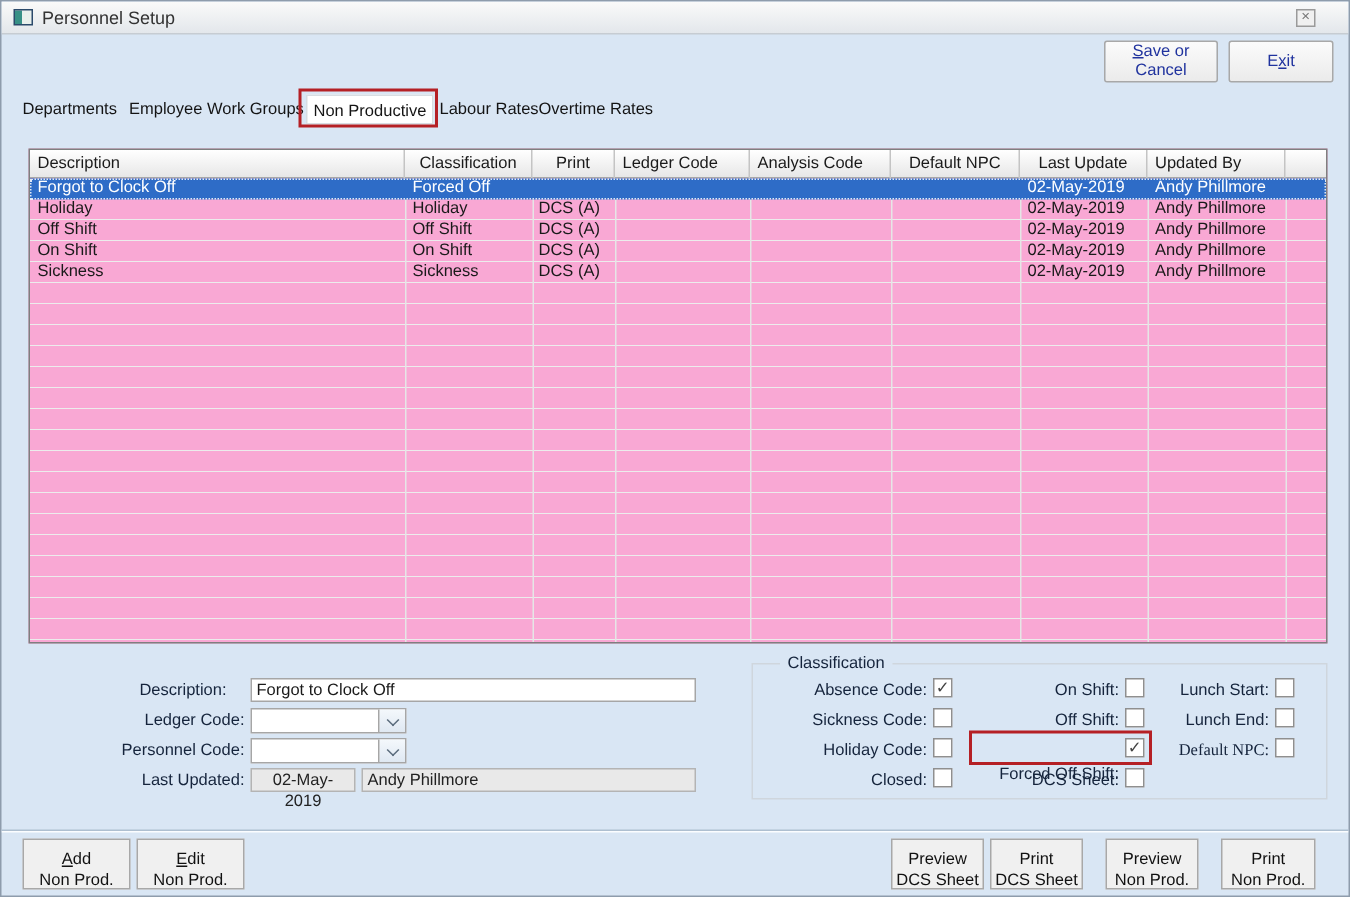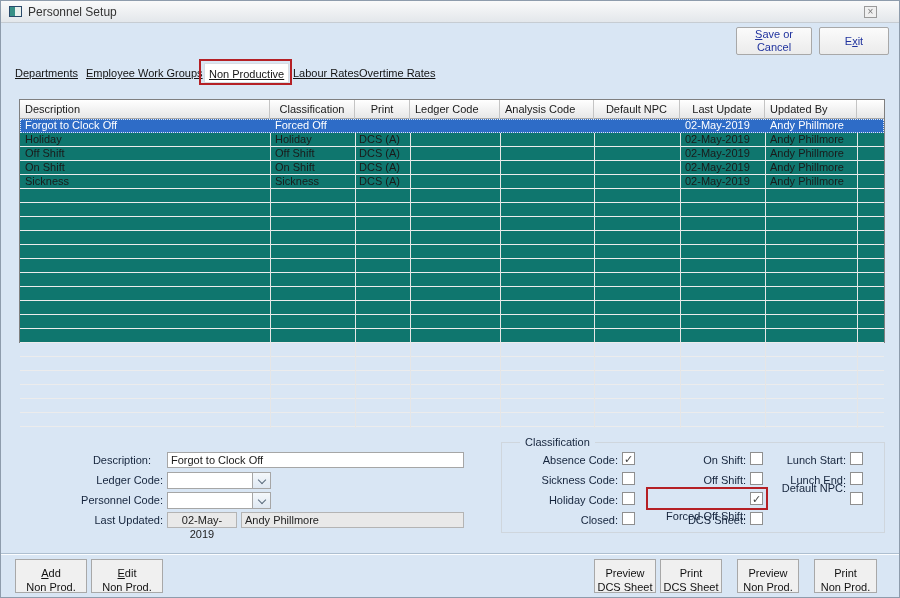--- a/index.html
+++ b/index.html
@@ -17,26 +17,26 @@
   .titlebar{position:absolute;left:0;top:0;width:898px;height:22px;background:linear-gradient(#fafafa,#e3e7eb);border-bottom:1px solid #c6ccd2;}
   .title-icon{position:absolute;left:8px;top:5px;width:13px;height:11px;border:1px solid #2b4a6b;background:linear-gradient(to right,#379086 0 5px,#e9f0ec 5px);}
   .title-text{position:absolute;left:27px;top:4px;font-size:12px;color:#333;}
   .close-glyph{position:absolute;right:22px;top:5px;width:13px;height:12px;border:1px solid #9a9a9a;background:#f0f0f0;color:#777;font-size:10px;line-height:10px;text-align:center;cursor:default;}
 
   
   .hbtn{position:absolute;background:linear-gradient(#fbfbfb,#ebebeb);border:1px solid #a8a8a8;border-radius:2px;color:var(--btnblue);font-family:inherit;font-size:11px;line-height:13px;text-align:center;cursor:pointer;}
   .u{text-decoration:underline;}
 
   
-  .tab{position:absolute;top:62px;height:20px;line-height:20px;text-decoration:underline;color:#141414;cursor:pointer;white-space:nowrap;}
+  .tab{position:absolute;top:62px;height:20px;line-height:20px;color:#141414;cursor:pointer;white-space:nowrap;}
   .tab.selected{background:#ffffff;padding:0 4px;border:1px solid #d8dde2;}
   .anno{position:absolute;border:2px solid var(--red);background:transparent;pointer-events:none;}
 
   
-  .table{position:absolute;left:18px;top:98px;width:866px;height:244px;background:#0f766e;border:1px solid #7f7f7f;}
+  .table{position:absolute;left:18px;top:98px;width:866px;height:330px;background:#f9a8d4;border:1px solid #7f7f7f;}
   .thead{position:absolute;left:0;top:0;width:864px;height:19px;display:flex;background:linear-gradient(#ffffff,#e7e7e7);border-bottom:1px solid #a8a8a8;}
   .th{height:19px;line-height:18px;border-right:1px solid #c4c4c4;padding:0 5px;overflow:hidden;white-space:nowrap;cursor:pointer;}
   .th.center{text-align:center;padding:0 2px;}
   .tbody{position:absolute;left:0;top:19px;width:864px;height:309px;background:
      repeating-linear-gradient(to bottom, transparent 0 13px, #ececec 13px 14px);}
   .vline{position:absolute;top:0;width:1px;height:100%;background:#e6e6e6;}
   .trow{position:absolute;left:0;width:864px;height:14px;display:flex;z-index:1;cursor:default;}
   .trow .c{height:14px;line-height:13px;overflow:hidden;white-space:nowrap;padding:0 5px;}
   .trow.sel{background:var(--sel);color:#fff;outline:1px dotted rgba(255,255,255,.85);outline-offset:-1px;}
   .w0{width:250px}.w1{width:85px}.w2{width:55px}.w3{width:90px}.w4{width:94px}.w5{width:86px}.w6{width:85px}.w7{width:92px}.w8{width:27px;border-right:none;}
@@ -209,21 +209,21 @@
   <span class="cbox" style="left:749px;top:471px;"></span>
   <span class="cblabel" style="left:630px;top:484px;width:115px;margin-top:24px;">Forced Off Shift:</span>
   <span class="cbox" style="left:749px;top:491px;">✓</span>
   <span class="cblabel" style="left:630px;top:512px;width:115px;">DCS Sheet:</span>
   <span class="cbox" style="left:749px;top:511px;"></span>
 
   <span class="cblabel" style="left:755px;top:452px;width:90px;">Lunch Start:</span>
   <span class="cbox" style="left:849px;top:451px;"></span>
   <span class="cblabel" style="left:755px;top:472px;width:90px;">Lunch End:</span>
   <span class="cbox" style="left:849px;top:471px;"></span>
-  <span class="cblabel" style="left:755px;top:480px;width:90px;">Default NPC:</span>
+  <span class="cblabel" style="left:755px;top:492px;width:90px;font-family:Liberation Serif, serif;">Default NPC:</span>
   <span class="cbox" style="left:849px;top:491px;"></span>
   <div class="anno" style="left:645px;top:486px;width:122px;height:23px;"></div>
 
   <div class="groove"></div>
 
   <button class="fbtn" style="left:14px;width:72px;">
     <span class="u">A</span><span>dd</span><br>
     <span>Non Prod.</span>
   </button>
   <button class="fbtn" style="left:90px;width:72px;text-align:center;">

